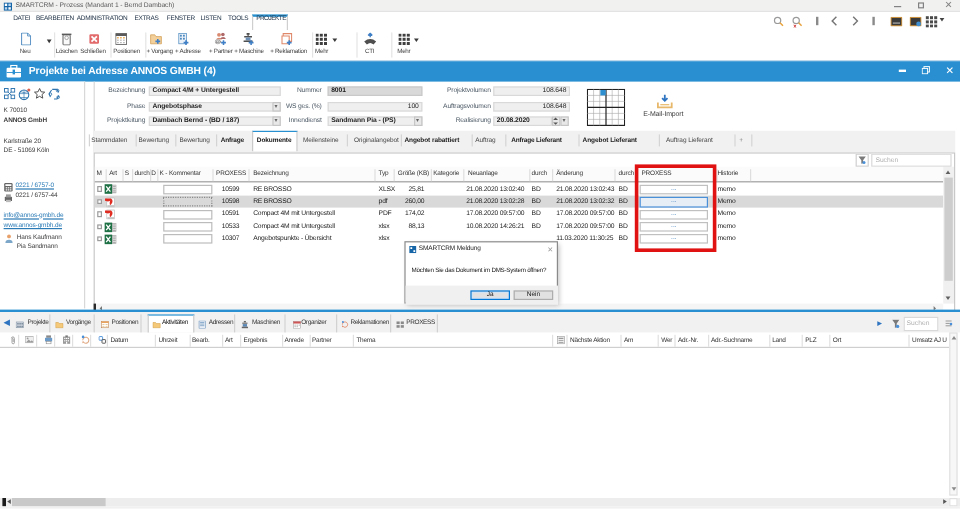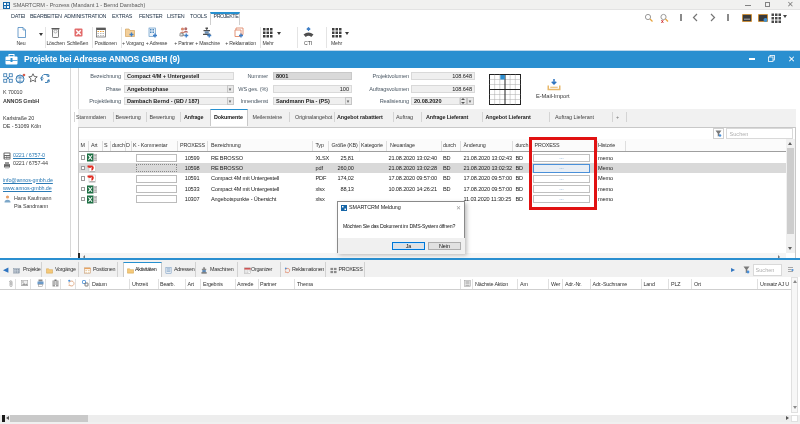--- a/index.html
+++ b/index.html
@@ -217,21 +217,21 @@
 <div class="tlab" style="left:336.5px;">Mehr</div>
 </div>
 
 <div class="abs" style="left:0;top:51px;width:800px;height:16.5px;background:#2a8fd0;"></div>
 <svg class="abs" style="left:5px;top:53.5px" width="13" height="11" viewBox="0 0 26 22">
     <rect x="1" y="5" width="24" height="16" rx="2" fill="#fff"></rect>
     <rect x="8" y="1" width="10" height="5" fill="none" stroke="#fff" stroke-width="2"></rect>
     <rect x="11" y="8" width="4" height="8" fill="#2a8fd0"></rect>
     <rect x="1" y="12" width="24" height="1.5" fill="#2a8fd0"></rect>
   </svg>
-<div class="abs" style="left:24px;top:54px;font-size:8.6px;letter-spacing:-0.1px;font-weight:bold;color:#fff;">Projekte bei Adresse ANNOS GMBH (9)</div>
+<div class="abs" style="left:24px;top:54px;font-size:8.6px;letter-spacing:-0.1px;font-weight:bold;color:#fff;">Projekte bei Adresse ANNOS GMBH (4)</div>
 <div class="abs" style="left:749px;top:58px;width:6px;height:1.5px;background:#fff;"></div>
 <svg class="abs" style="left:768px;top:55px" width="7" height="7" viewBox="0 0 14 14">
     <rect x="4" y="1" width="9" height="9" fill="none" stroke="#fff" stroke-width="1.6"></rect>
     <rect x="1" y="4" width="9" height="9" fill="#2a8fd0" stroke="#fff" stroke-width="1.6"></rect>
   </svg>
 <div class="abs" style="left:788px;top:54.5px;font-size:8.5px;color:#fff;line-height:8px;">✕</div>
 
 <div class="abs" style="left:0;top:67.5px;width:71px;height:189.5px;background:#fff;border-right:1px solid #d8d8d8;"></div>
 <div id="sidebar">
 <style>.side{position:absolute;left:3px;font-size:5.4px;letter-spacing:-0.1px;color:#3c3c3c;white-space:nowrap;}

